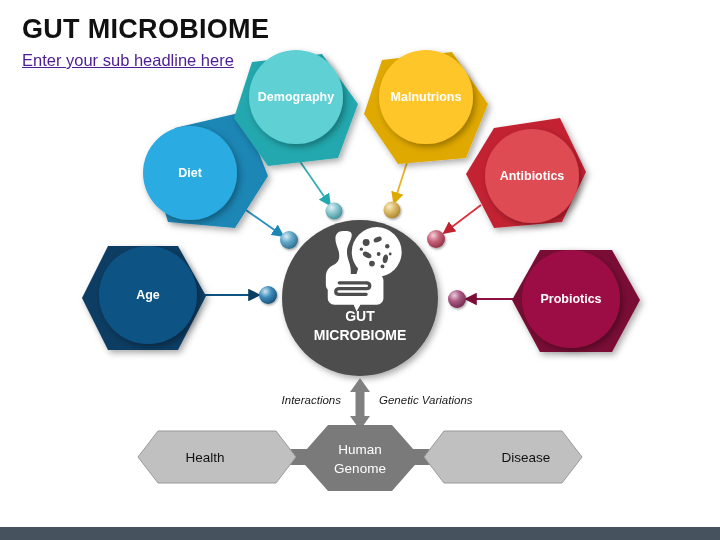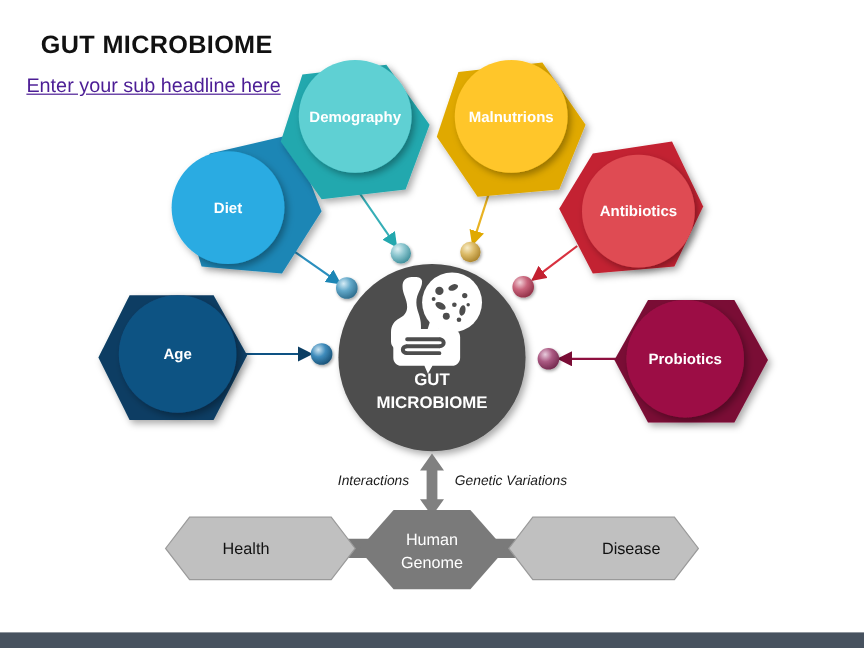--- a/index.html
+++ b/index.html
@@ -20,26 +20,26 @@
   }
 
   
   #header {
     position: absolute;
     left: 22px;
     top: 14px;
     width: 500px;
   }
   #title {
-    font-size: 21px;
+    font-size: 27px;
     font-weight: bold;
     letter-spacing: 0.3px;
     color: #111111;
     line-height: 1.15;
-    margin: 12px;
+    margin: 0;
   }
   #subtitle {
     font-size: 16.5px;
     font-weight: normal;
     color: #4c1d95;
     line-height: 1.25;
     margin: 5px 0 0 0;
     text-decoration: underline;
   }
 

